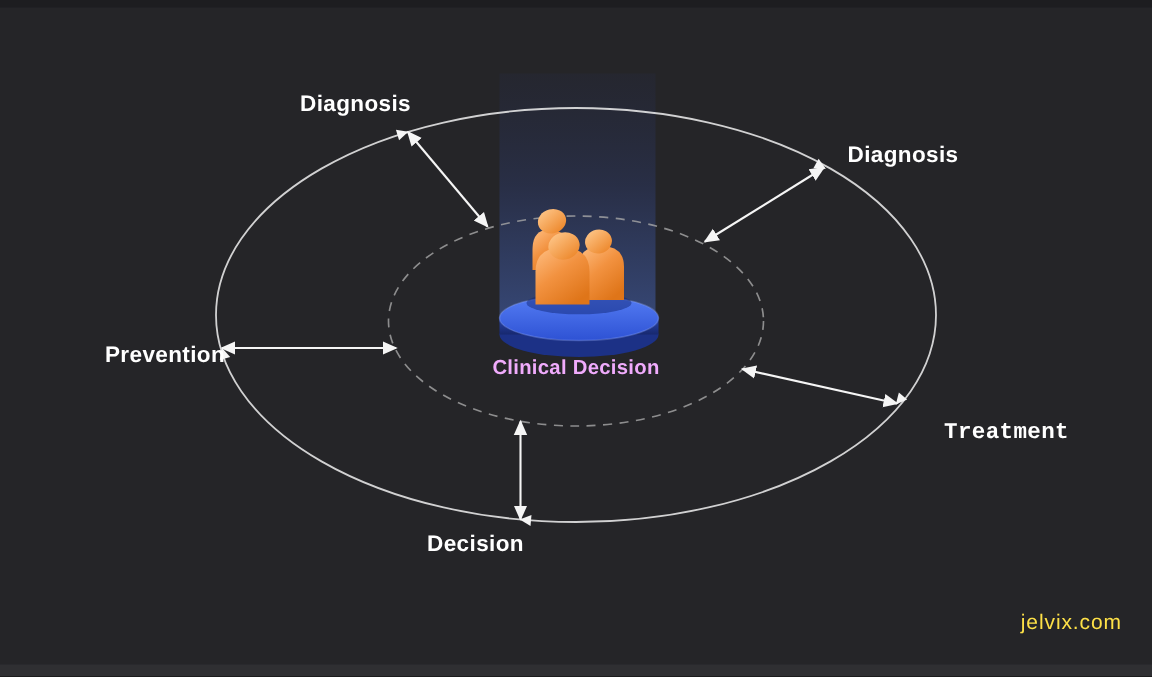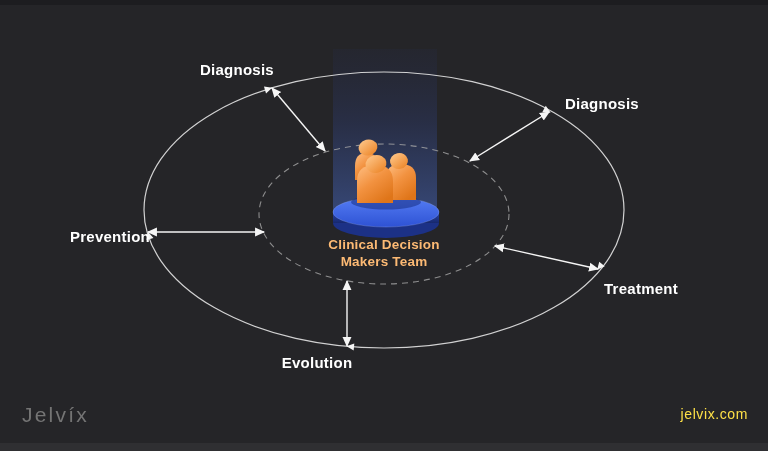--- a/index.html
+++ b/index.html
@@ -12,25 +12,25 @@
   .strip-bottom{position:absolute;left:0;bottom:0;width:768px;height:8px;background:#2f2f32;}
   .diagram-svg{position:absolute;left:0;top:0;}
   .stage-label{
     position:absolute;transform:translateX(-50%);
     color:#ffffff;font-size:15px;font-weight:bold;letter-spacing:.25px;
     white-space:nowrap;
   }
   .lbl-diagnosis{left:237px;top:61px;}
   .lbl-prognosis{left:602px;top:95px;}
   .lbl-prevention{left:98px;top:228px;margin-left:12px;}
-  .lbl-treatment{left:641px;top:280px;}
+  .lbl-treatment{left:671px;top:280px;font-family:Liberation Mono, monospace;}
   .lbl-evolution{left:317px;top:354px;}
   .center-label{
     position:absolute;left:384px;top:237px;transform:translateX(-50%);
-    color:#fdba74;font-size:13.5px;font-weight:600;line-height:16.5px;
+    color:#f0abfc;font-size:13.5px;font-weight:600;line-height:16.5px;
     text-align:center;letter-spacing:.2px;white-space:nowrap;
   }
   .footer-logo{
     position:absolute;left:22px;top:403px;
     color:#747474;font-size:21px;font-weight:400;letter-spacing:2.2px;
   }
   .footer-site{
     position:absolute;right:20px;top:406px;
     color:#fde047;font-size:14px;letter-spacing:.6px;
   }
@@ -112,25 +112,23 @@
       <line x1="549" y1="112" x2="470" y2="161" marker-start="url(#ah)" marker-end="url(#ah)"></line>
       <line x1="148" y1="232" x2="264" y2="232" marker-start="url(#ah)" marker-end="url(#ah)"></line>
       <line x1="598" y1="269" x2="495" y2="246" marker-start="url(#ah)" marker-end="url(#ah)"></line>
       <line x1="347" y1="346" x2="347" y2="281" marker-start="url(#ah)" marker-end="url(#ah)"></line>
     </g>
   </svg>
 
   <div class="stage-label lbl-diagnosis">Diagnosis</div>
   <div class="stage-label lbl-prognosis">Diagnosis</div>
   <div class="stage-label lbl-treatment">Treatment</div>
-  <div class="stage-label lbl-evolution">Evolution</div>
+  <div class="stage-label lbl-evolution">Decision</div>
   <div class="stage-label lbl-prevention">Prevention</div>
 
   <div class="center-label">
     <div>Clinical Decision</div>
-    <div>Makers Team</div>
   </div>
 
-  <div class="footer-logo">Jelvíx</div>
   <div class="footer-site">jelvix.com</div>
 
   <div class="strip-bottom"></div>
 </div>
 
 </body></html>

